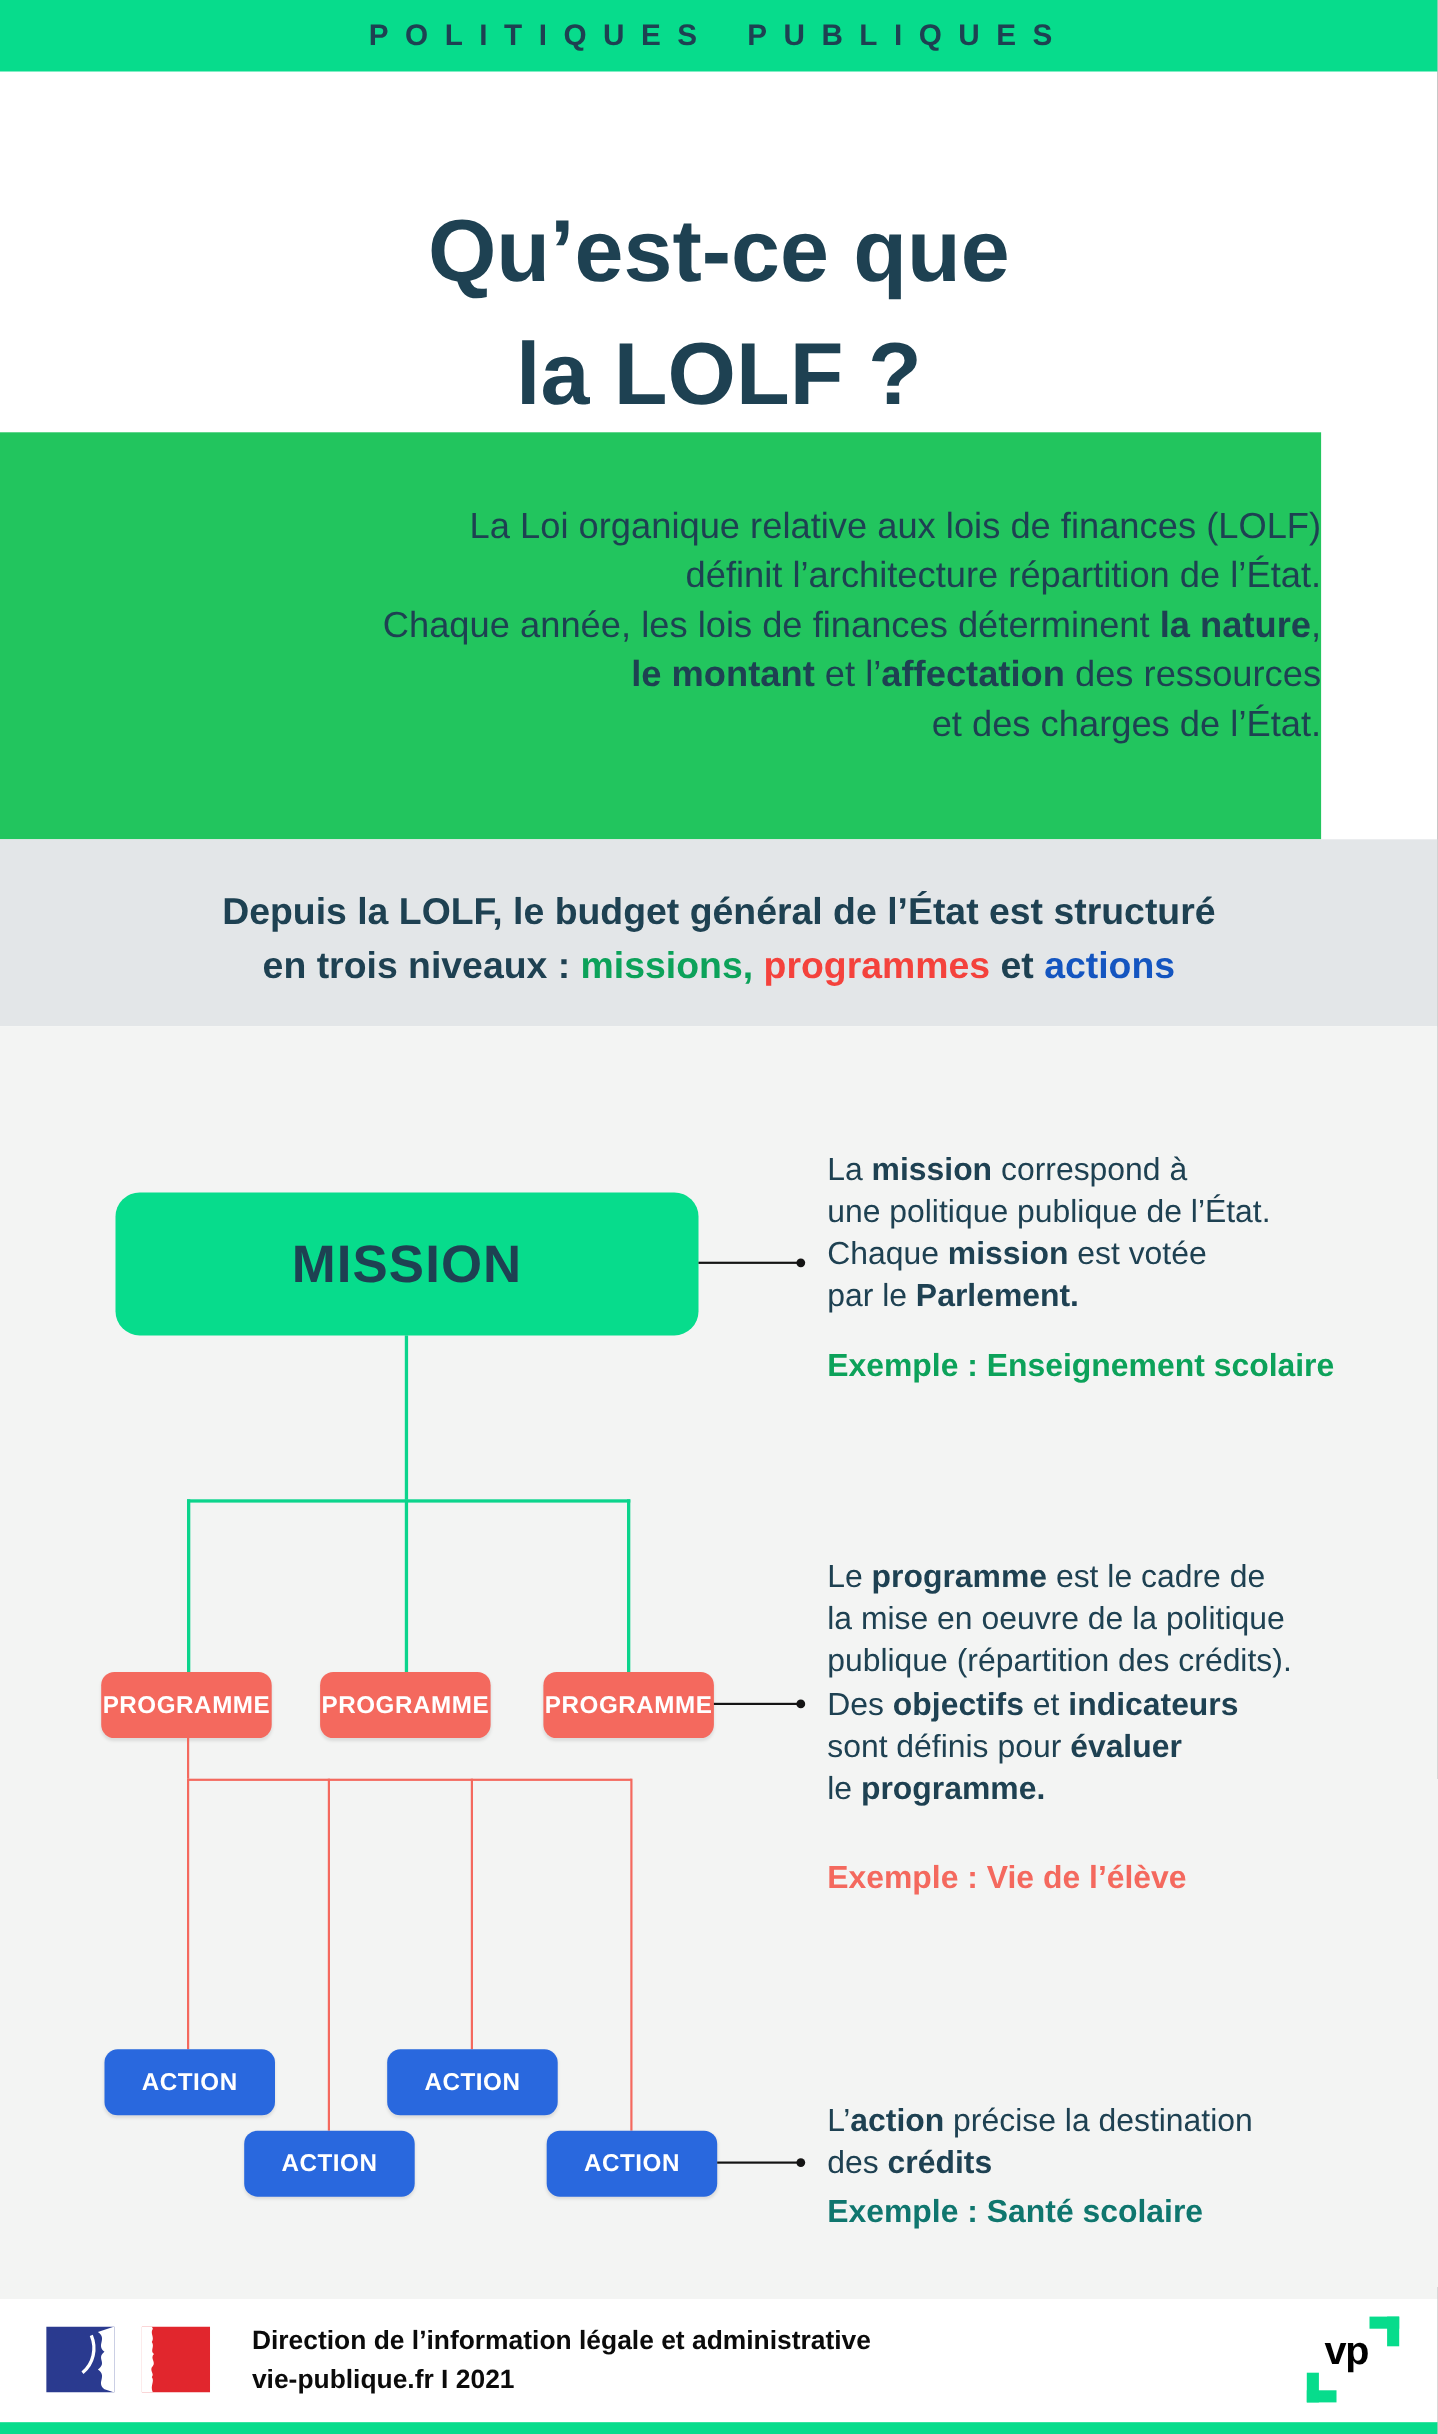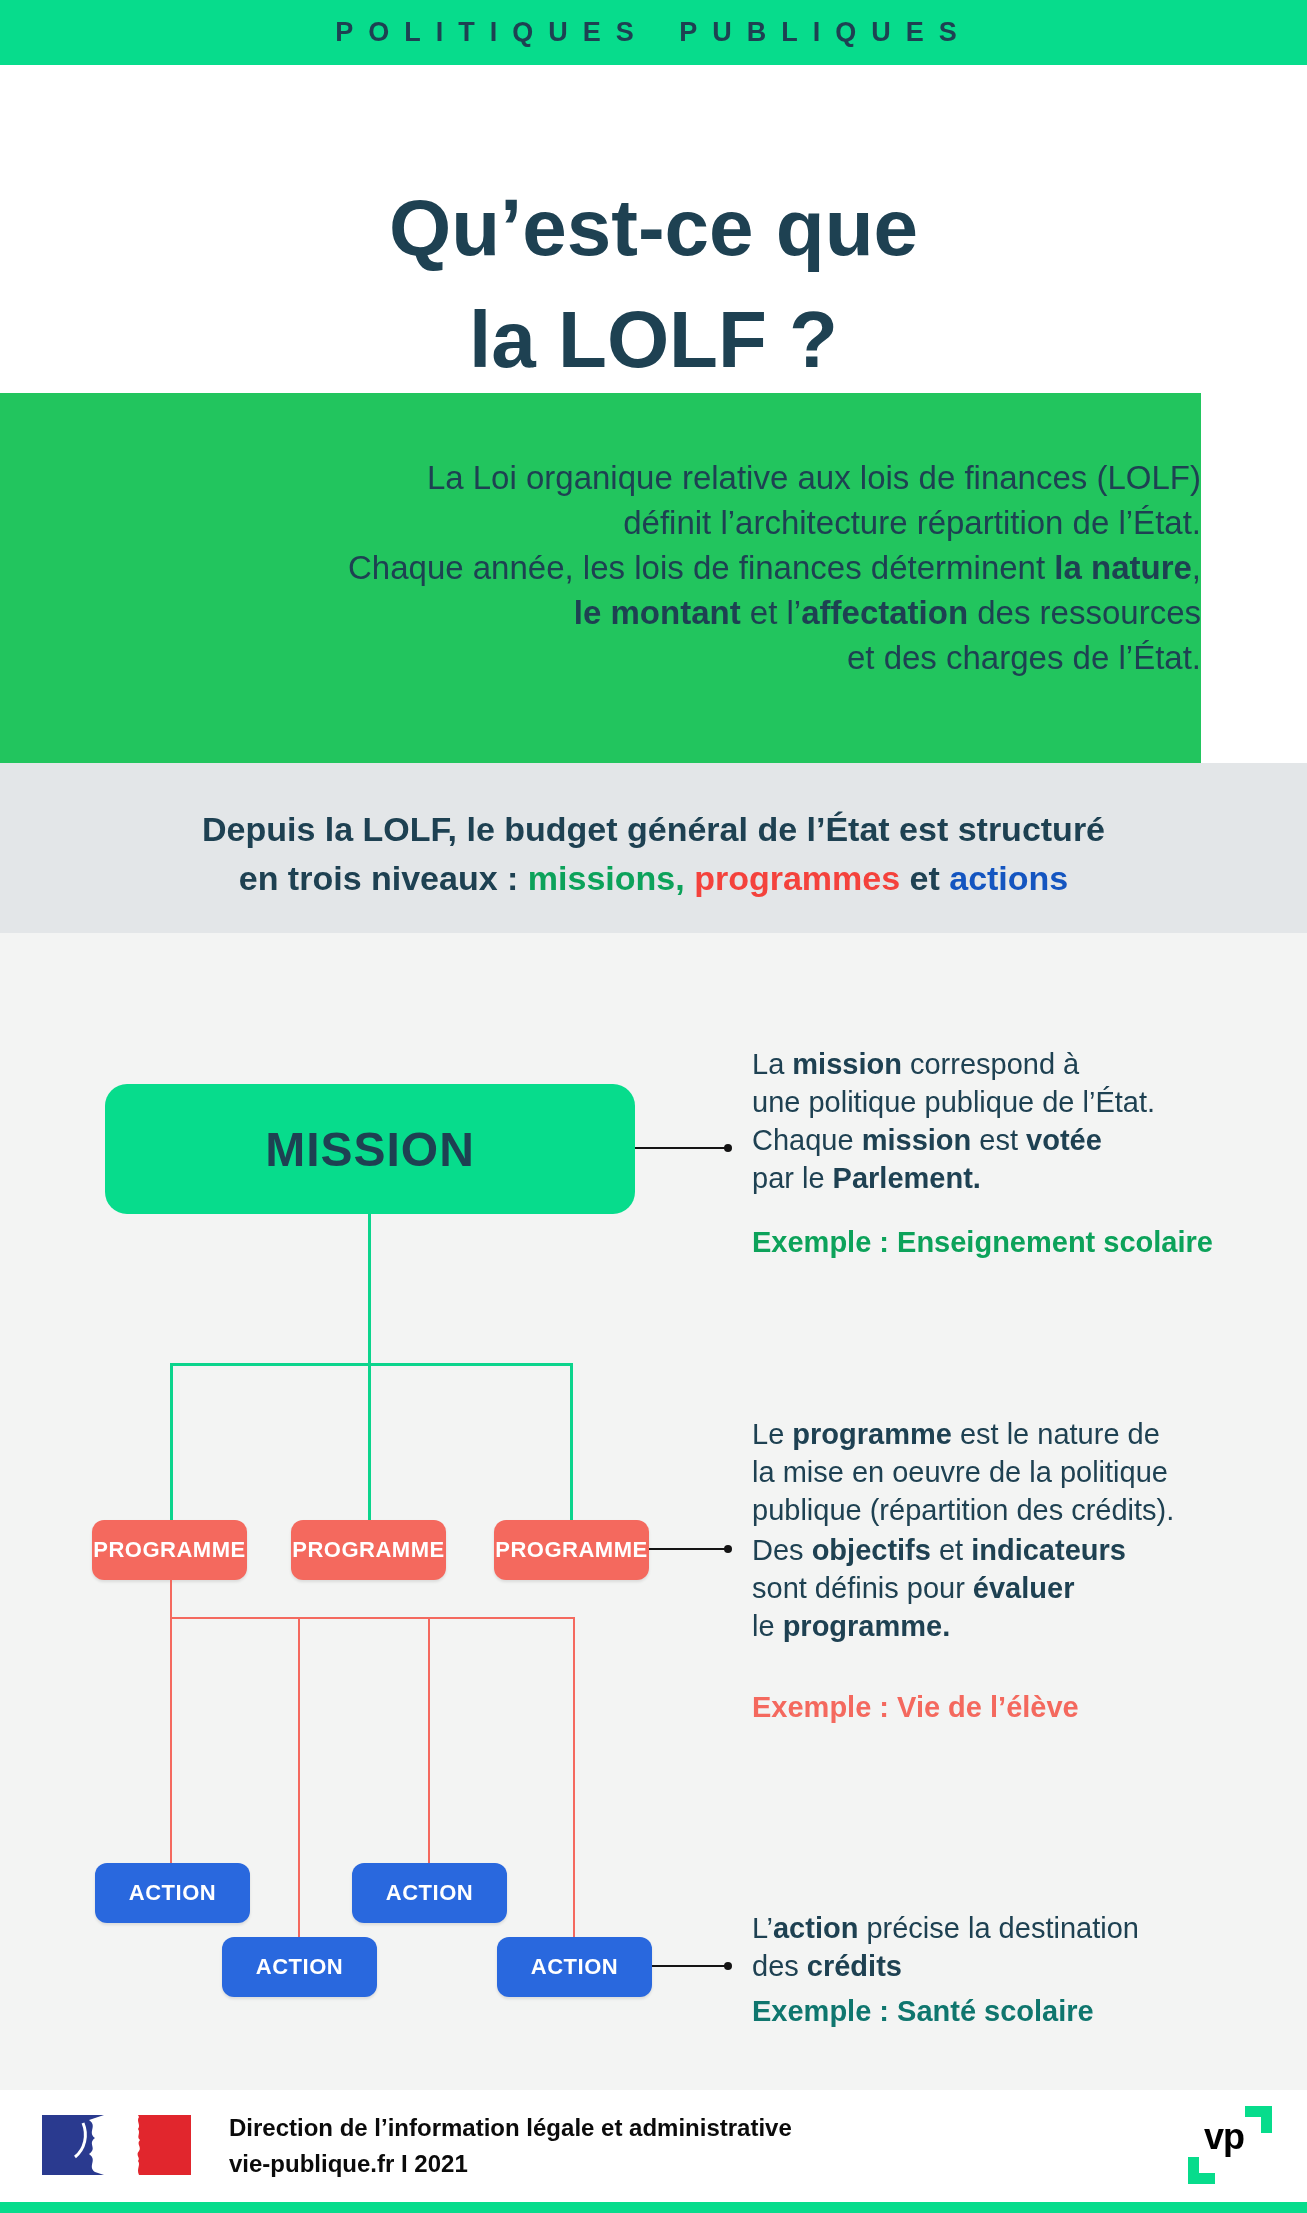--- a/index.html
+++ b/index.html
@@ -83,21 +83,21 @@
   <section class="section-diagram">
 
     <div class="node mission-box">
       <span>MISSION</span>
     </div>
     <div class="tline black-l" style="left:635px;top:214px;width:92px;height:2px;"></div>
     <div class="dot" style="left:724px;top:211px;"></div>
     <div class="desc" style="top:112px;">
         <div><span>La </span><span style="font-weight: 700;">mission</span><span> correspond à</span></div>
         <div><span>une politique publique de l’État.</span></div>
-        <div><span>Chaque </span><span style="font-weight: 700;">mission</span><span> est </span><span style="font-weight: 700;">votée</span></div>
+        <div><span>Chaque </span><span style="font-weight: 700;">mission</span><span> est </span><span style="font-weight: 400;">votée</span></div>
         <div><span>par le </span><span style="font-weight: 700;">Parlement.</span></div>
       </div>
     <div class="example ex-green" style="top:293px;">Exemple : Enseignement scolaire</div>
 
     <div class="tline green-l" style="left:368px;top:281px;width:3px;height:149px;"></div>
     <div class="tline green-l" style="left:170px;top:430px;width:403px;height:3px;"></div>
     <div class="tline green-l" style="left:170px;top:430px;width:3px;height:157px;"></div>
     <div class="tline green-l" style="left:368px;top:430px;width:3px;height:157px;"></div>
     <div class="tline green-l" style="left:570px;top:430px;width:3px;height:157px;"></div>
 
@@ -106,21 +106,21 @@
     </div>
     <div class="node prog-box p2">
       <span>PROGRAMME</span>
     </div>
     <div class="node prog-box p3">
       <span>PROGRAMME</span>
     </div>
     <div class="tline black-l" style="left:649px;top:615px;width:78px;height:2px;"></div>
     <div class="dot" style="left:724px;top:612px;"></div>
     <div class="desc" style="top:482px;">
-        <div><span>Le </span><span style="font-weight: 700;">programme</span><span> est le nature de</span></div>
+        <div><span>Le </span><span style="font-weight: 700;">programme</span><span> est le cadre de</span></div>
         <div><span>la mise en oeuvre de la politique</span></div>
         <div><span>publique (répartition des crédits).</span></div>
       </div>
     <div class="desc" style="top:598px;">
         <div><span>Des </span><span style="font-weight: 700;">objectifs</span><span> et </span><span style="font-weight: 700;">indicateurs</span></div>
         <div><span>sont définis pour </span><span style="font-weight: 700;">évaluer</span></div>
         <div><span>le </span><span style="font-weight: 700;">programme.</span></div>
       </div>
     <div class="example ex-red" style="top:734px;margin-top:24px;">Exemple : Vie de l’élève</div>
 

